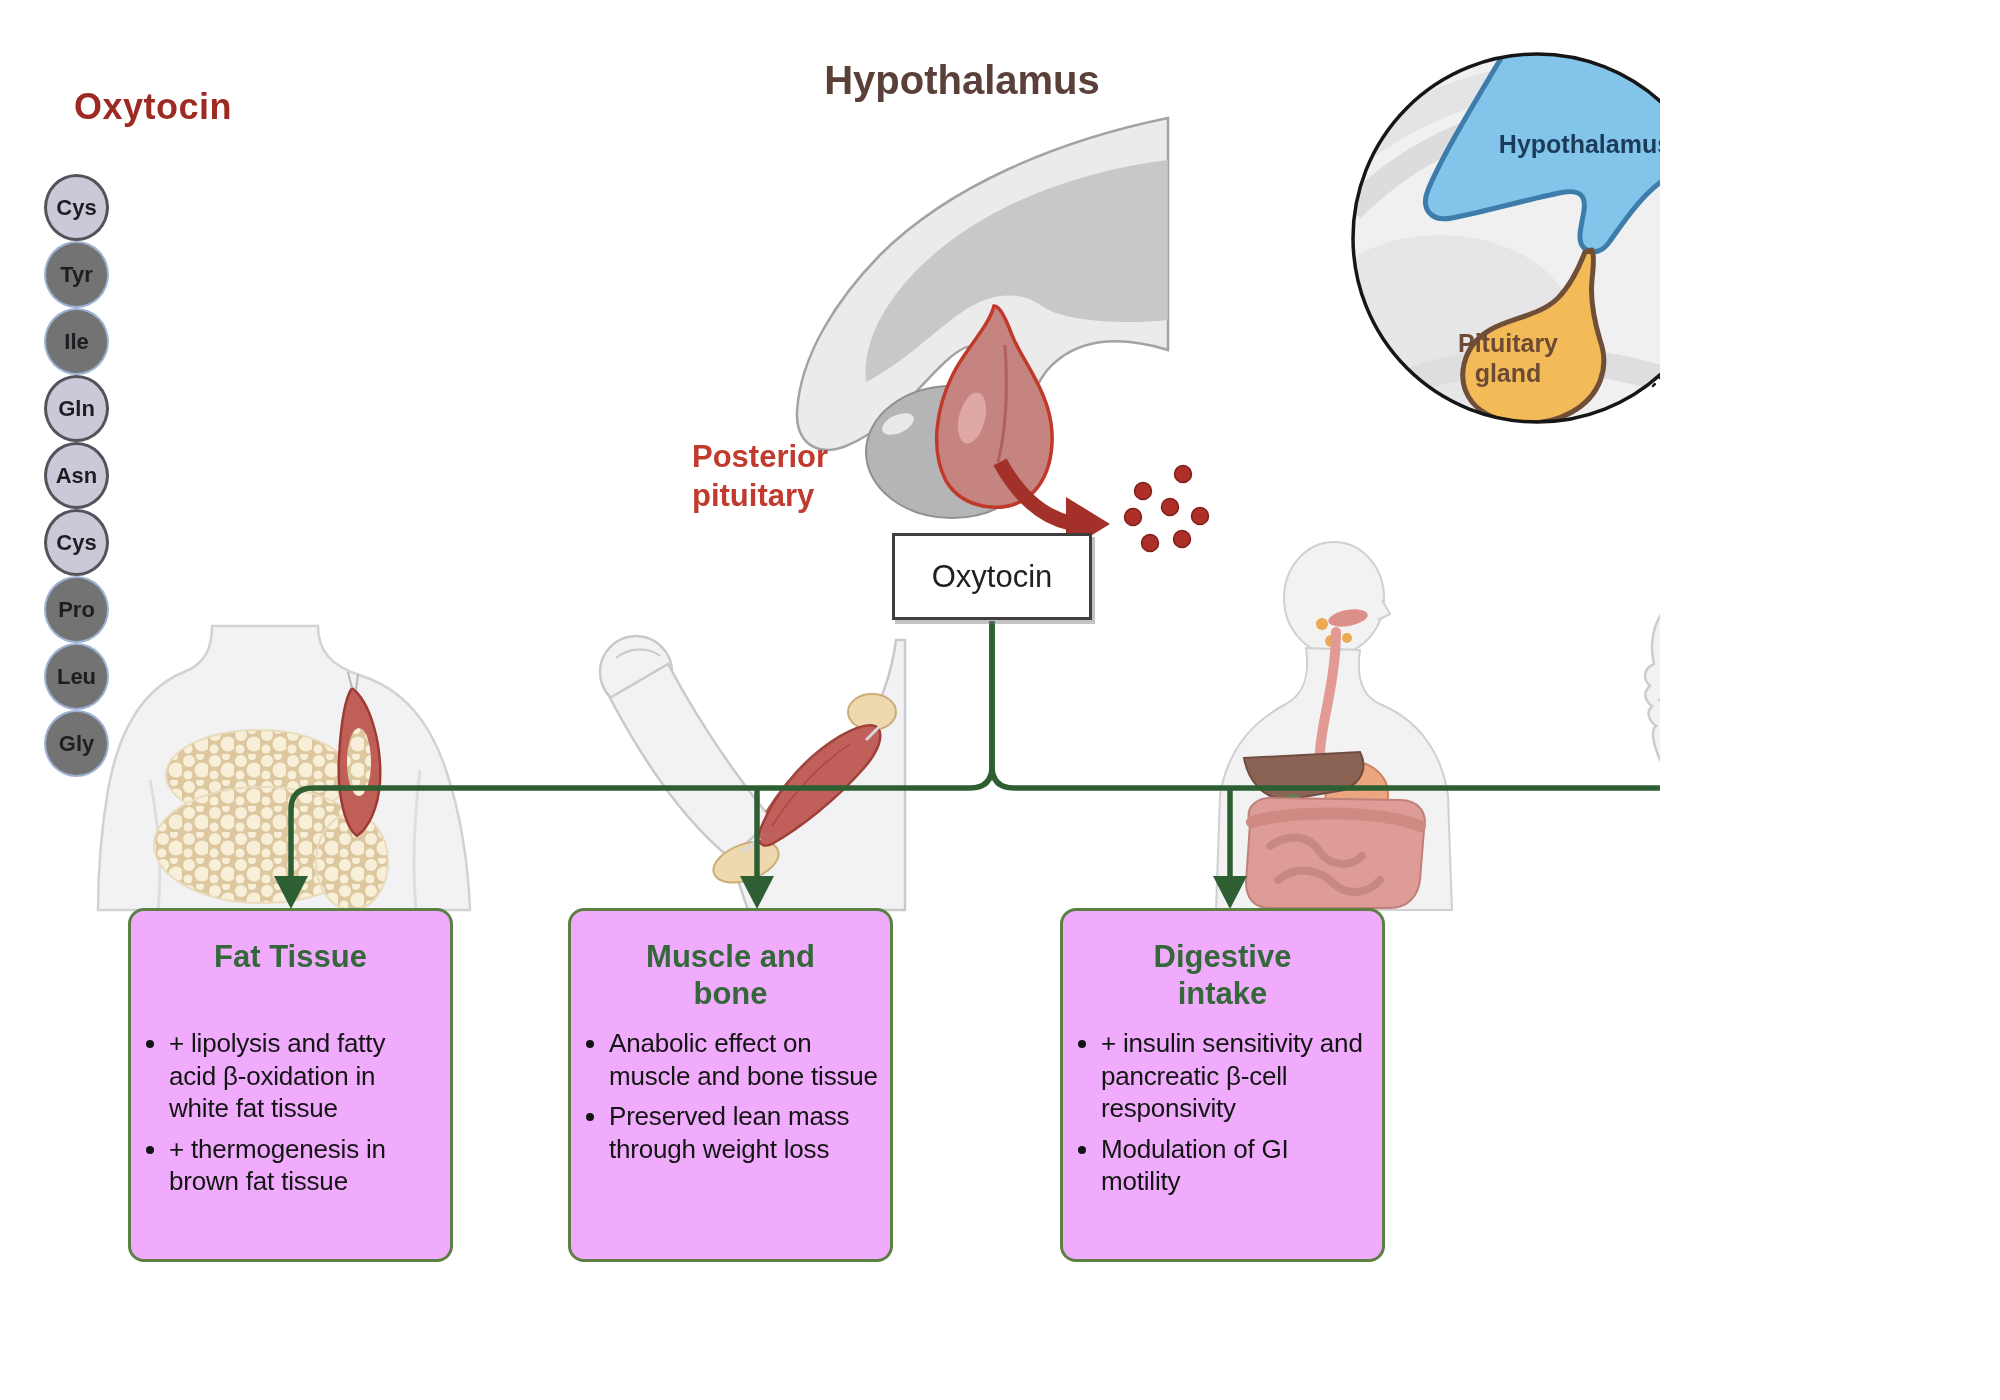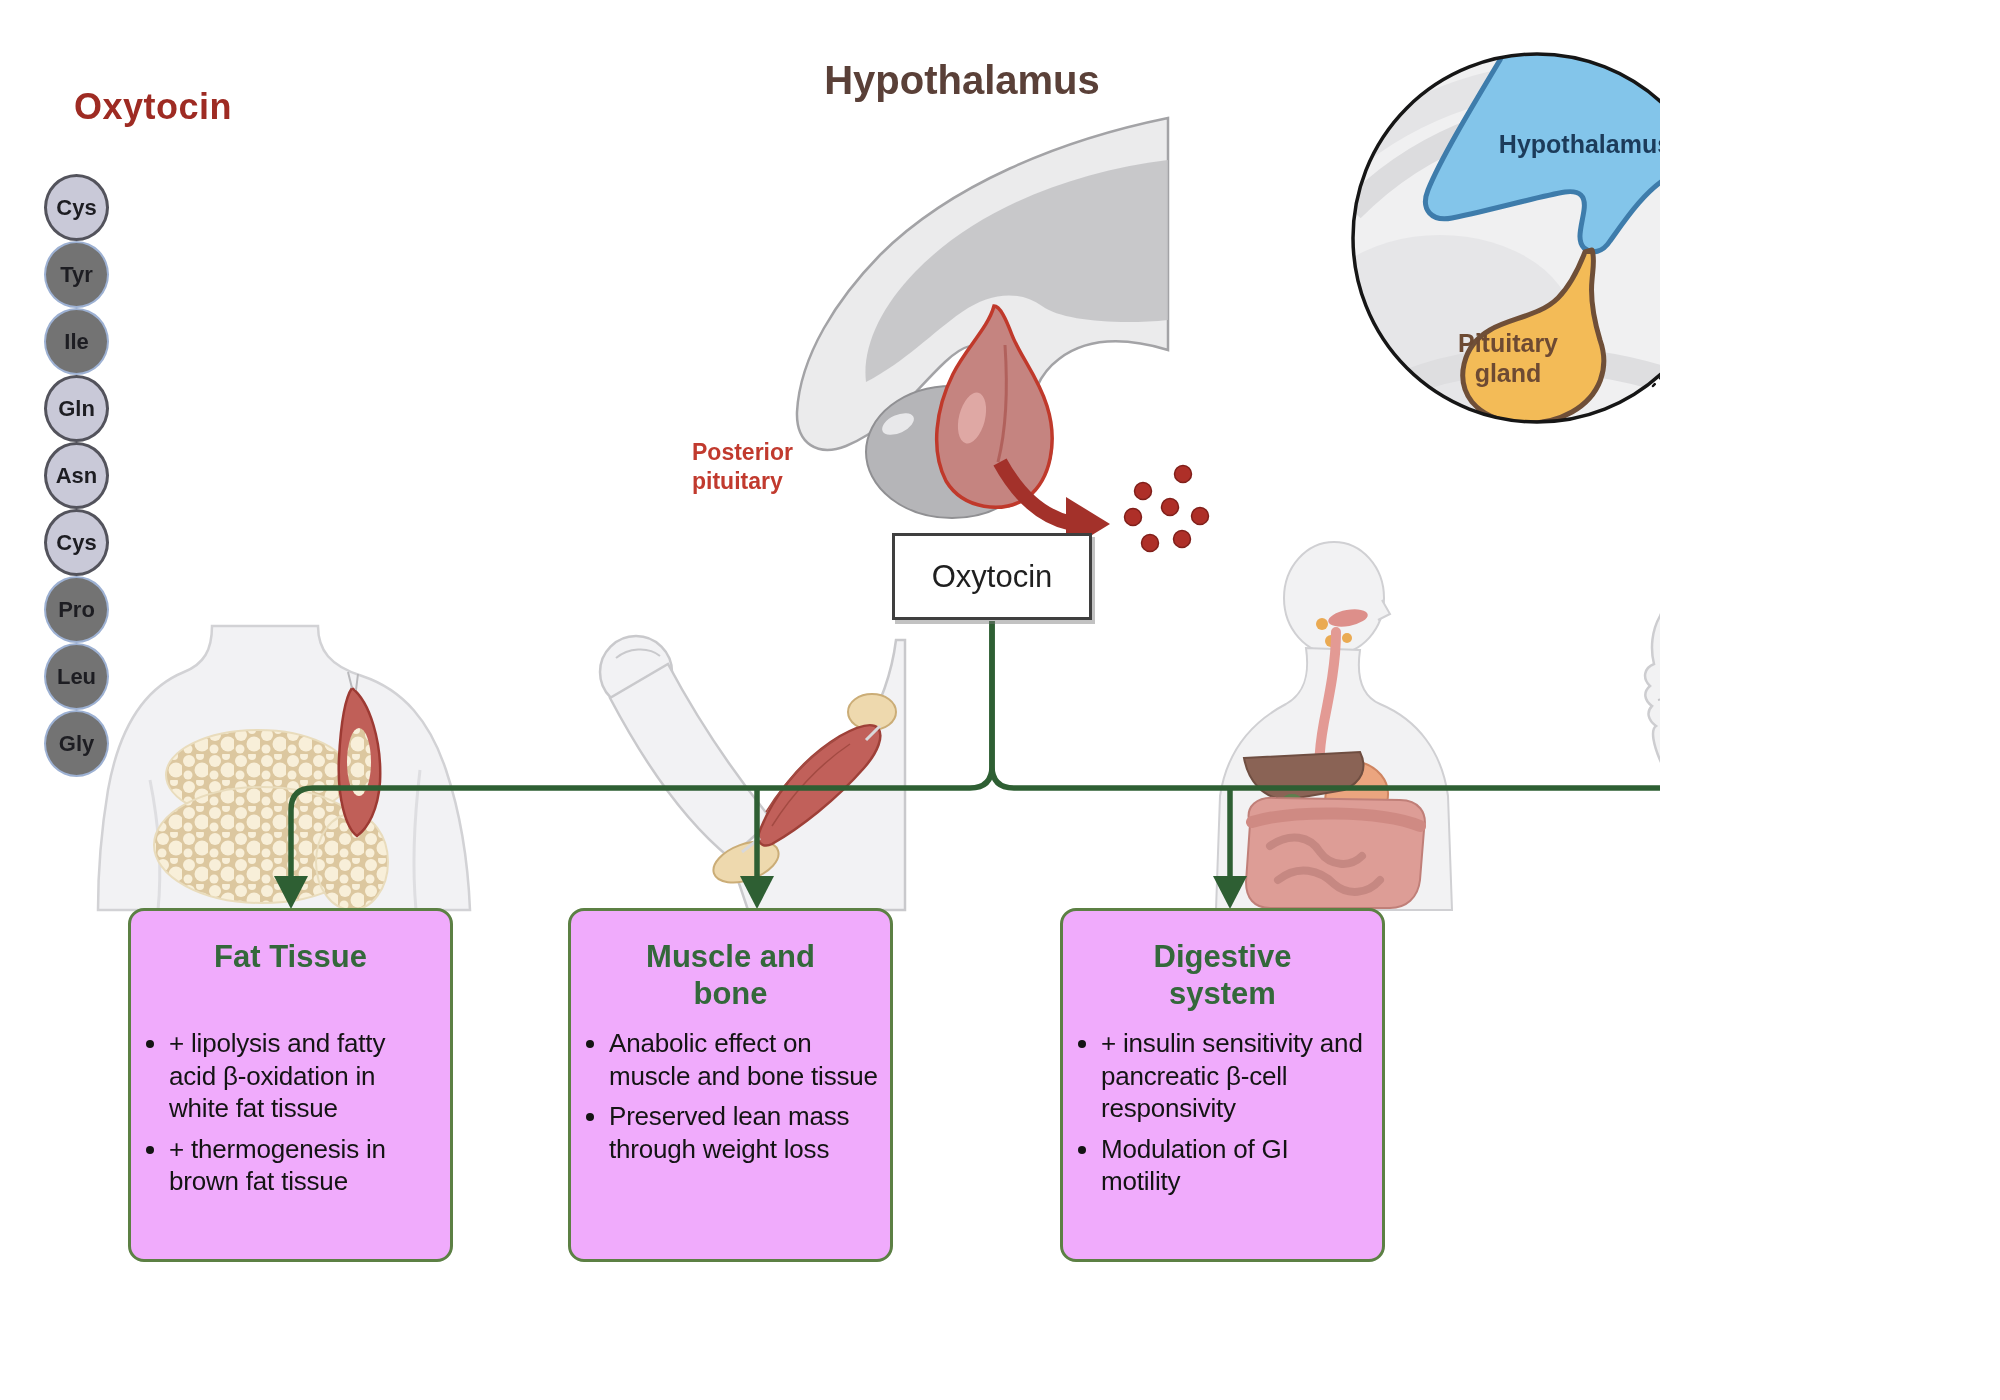--- a/index.html
+++ b/index.html
@@ -9,21 +9,21 @@
   .abs{position:absolute;}
 
   .title-oxytocin{left:74px;top:86px;font-size:36px;font-weight:bold;color:#9e2b23;letter-spacing:.5px;}
   .residue-row{left:44px;top:174px;display:flex;flex-direction:column;}
   .residue{width:65px;height:67px;border-radius:50%;display:flex;align-items:center;justify-content:center;
            font-size:22px;font-weight:bold;color:#1d1d22;margin-right:-1px;box-sizing:border-box;}
   .residue[data-variant="dark"]{background:#c9c9d8;border:3px solid #53535c;position:relative;z-index:2;}
   .residue[data-variant="light"]{background:#737373;border:2px solid #9db1d3;}
 
   .title-hypothalamus{left:812px;top:58px;width:300px;text-align:center;font-size:40px;font-weight:bold;color:#5a4038;}
-  .posterior-label{left:692px;top:438px;font-size:23px;font-weight:bold;color:#c13a2e;line-height:1.25;}
+  .posterior-label{left:692px;top:438px;font-size:31px;font-weight:bold;color:#c13a2e;line-height:1.25;}
 
   .hormone-box{left:892px;top:533px;width:200px;height:87px;background:#ffffff;border:3px solid #3f3f3f;
                box-sizing:border-box;display:flex;align-items:center;justify-content:center;
                font-size:31px;color:#1f1f1f;box-shadow:3px 4px 0 rgba(120,120,120,.45);}
 
   .inset-hypo-label{left:1490px;top:130px;width:190px;text-align:center;font-size:25px;font-weight:bold;color:#1c3b5a;}
   .inset-pit-label{left:1433px;top:328px;width:150px;text-align:center;font-size:25px;font-weight:bold;color:#6d4a33;line-height:1.2;}
 
   .effect-box{position:absolute;top:908px;width:325px;height:354px;background:#f0abfc;
               border:3.5px solid #5c8044;border-radius:16px;box-sizing:border-box;padding:26px 12px 0;}
@@ -257,21 +257,21 @@
 
 <div class="effect-box box-muscle">
   <h2>Muscle and bone</h2>
   <ul>
     <li>Anabolic effect on muscle and bone tissue</li>
     <li>Preserved lean mass through weight loss</li>
   </ul>
 </div>
 
 <div class="effect-box box-digestive">
-  <h2>Digestive system</h2>
+  <h2>Digestive intake</h2>
   <ul>
     <li>+ insulin sensitivity and pancreatic β-cell responsivity</li>
     <li>Modulation of GI motility</li>
   </ul>
 </div>
 
 
 </div>
 
 </body></html>

